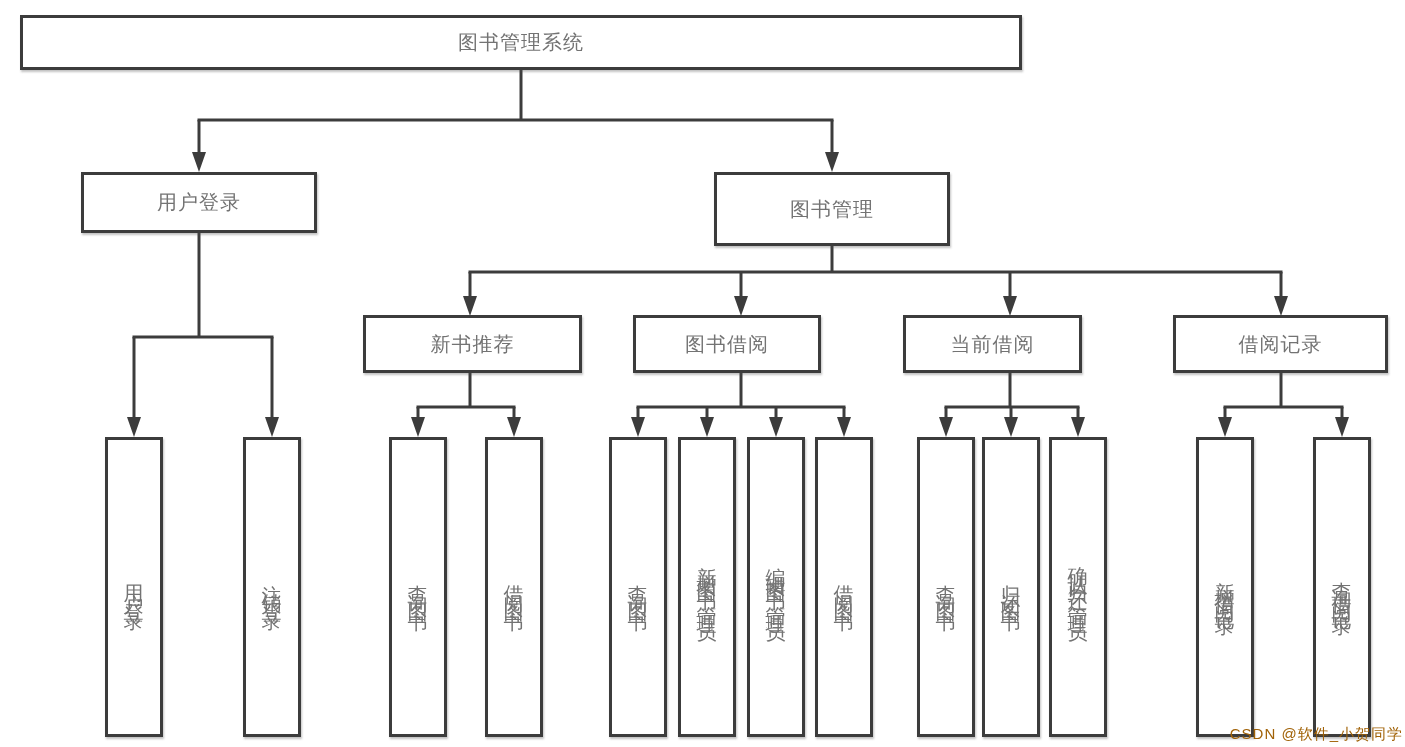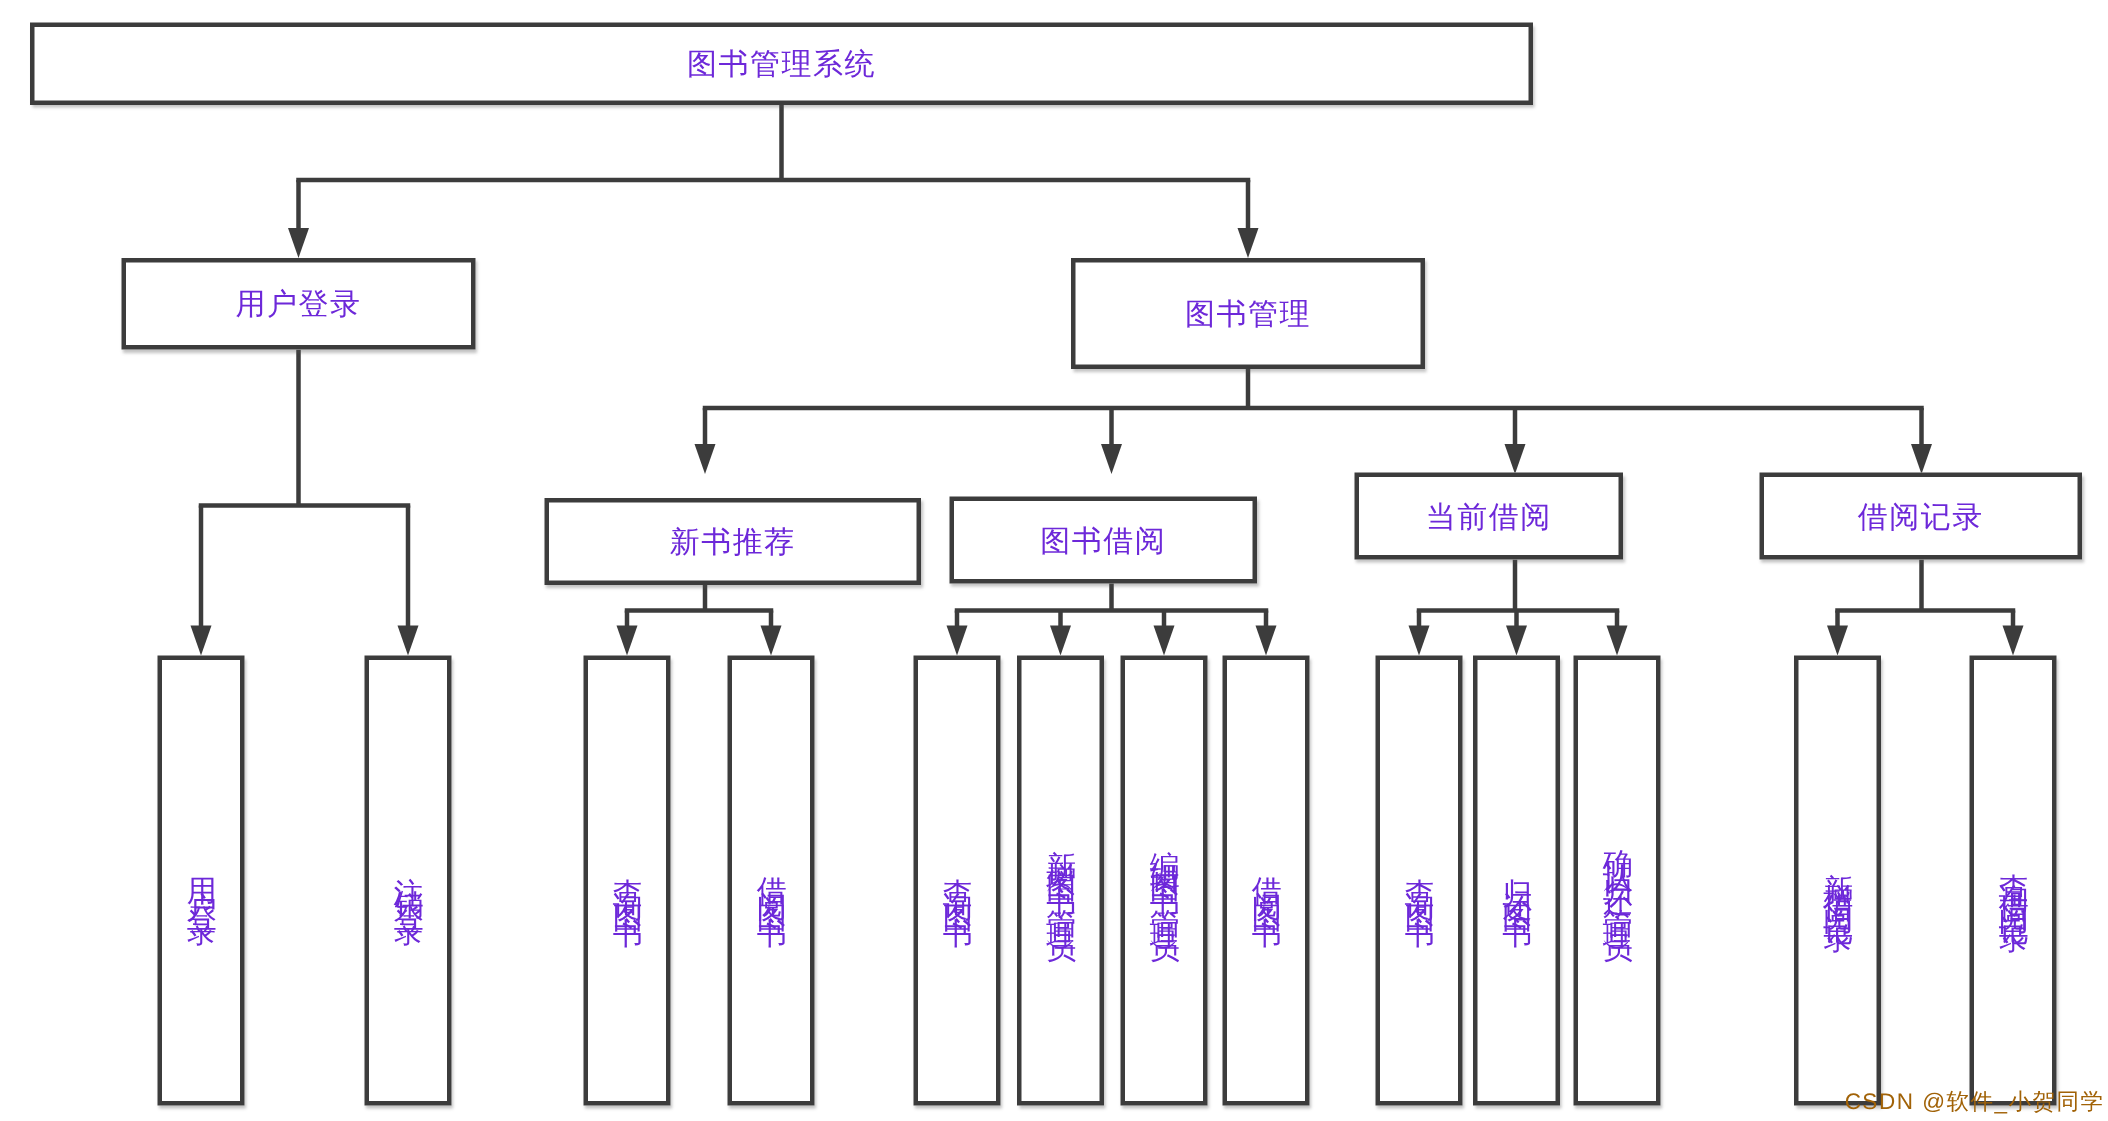--- a/index.html
+++ b/index.html
@@ -19,39 +19,39 @@
   }
   .node {
     position: absolute;
     box-sizing: border-box;
     background: #ffffff;
     border: 3px solid #3c3c3c;
     box-shadow: 1px 2px 2px rgba(80,80,80,0.35);
     display: flex;
     align-items: center;
     justify-content: center;
-    color: #6d28d9;
+    color: #737373;
     font-size: 20px;
     letter-spacing: 1px;
     z-index: 2;
     white-space: nowrap;
   }
   .leaf {
     writing-mode: vertical-rl;
     text-orientation: mixed;
     letter-spacing: 9px;
     white-space: normal;
     line-height: 1;
   }
   
   #n-root       { left: 20px;   top: 15px;  width: 1002px; height: 55px; }
   #n-user-login { left: 81px;   top: 172px; width: 236px;  height: 61px; }
   #n-book-mgmt  { left: 714px;  top: 172px; width: 236px;  height: 74px; }
-  #n-new-rec    { left: 363px;  top: 332px; width: 251px;  height: 58px; }
-  #n-bb         { left: 633px;  top: 315px; width: 205px;  height: 58px; margin-top: 16px; }
+  #n-new-rec    { left: 363px;  top: 315px; width: 219px;  height: 58px; }
+  #n-bb         { left: 633px;  top: 315px; width: 188px;  height: 58px; }
   #n-cb         { left: 903px;  top: 315px; width: 179px;  height: 58px; }
   #n-br         { left: 1173px; top: 315px; width: 215px;  height: 58px; }
   .leaf         { top: 437px;   width: 58px; height: 300px; }
   #l-login      { left: 105px; }
   #l-logout     { left: 243px; }
   #l-rec-query  { left: 389px; }
   #l-rec-borrow { left: 485px; }
   #l-bb-query   { left: 609px; }
   #l-bb-add     { left: 678px; letter-spacing: 8px; }
   #l-bb-edit    { left: 747px; letter-spacing: 8px; }

